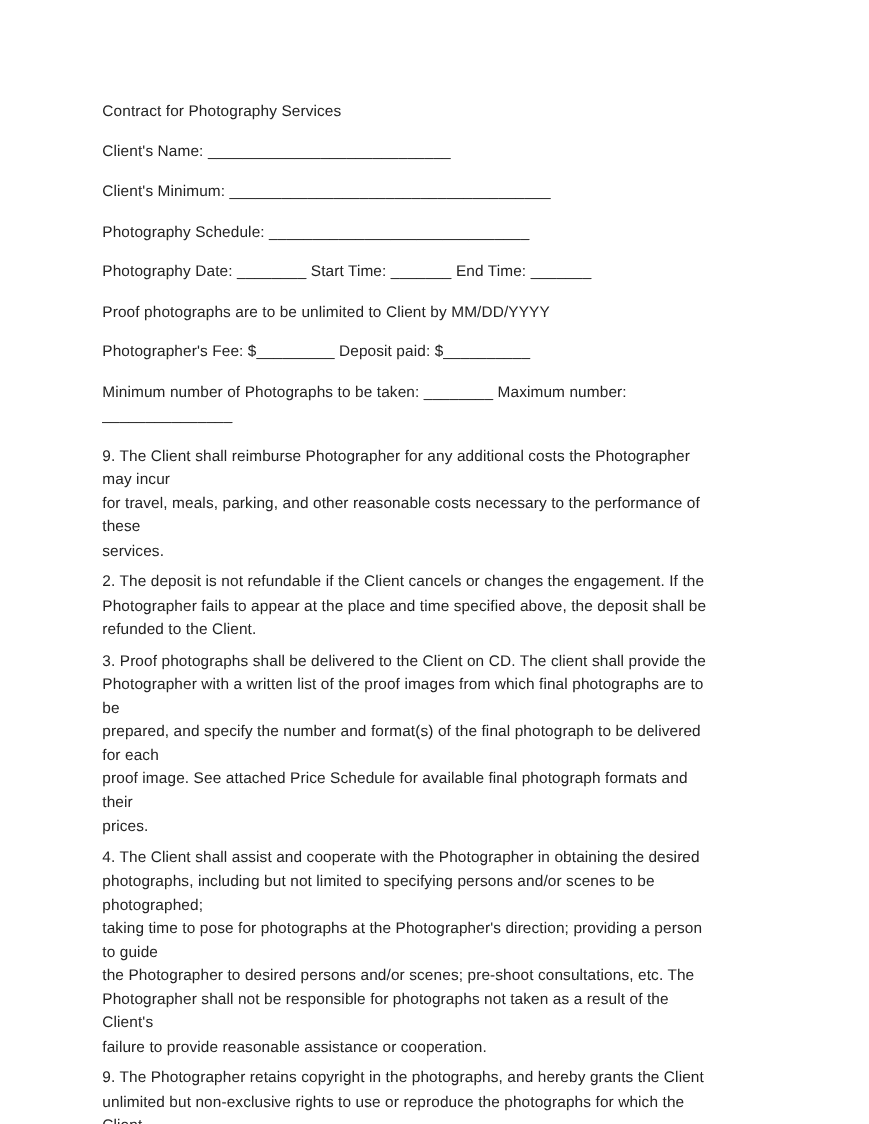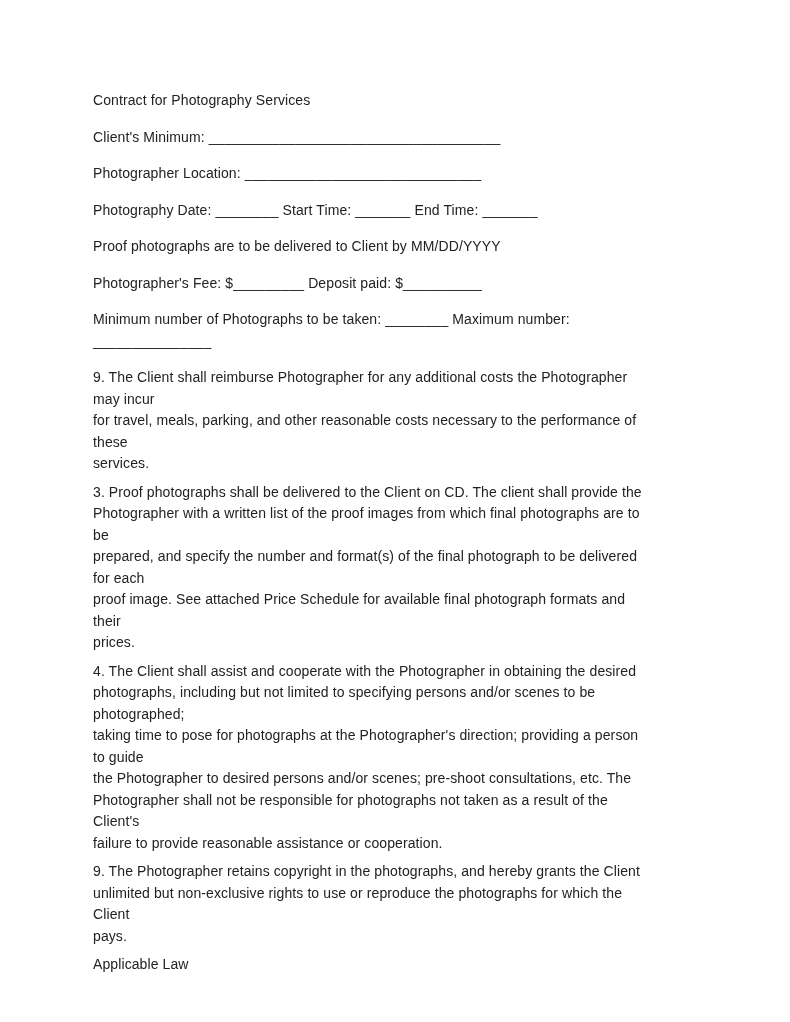--- a/index.html
+++ b/index.html
@@ -37,33 +37,37 @@
     margin-bottom: 0;
   }
 </style>
 </head>
 <body>
 
 <div class="page">
   <p class="doc-line">Contract for Photography Services</p>
 
   <div id="fields">
+      <p class="doc-line field-line">Client's Name: ____________________________</p>
       <p class="doc-line field-line">Client's Minimum: _____________________________________</p>
-      <p class="doc-line field-line">Photographer Location: ______________________________</p>
+      <p class="doc-line field-line">Photography Schedule: ______________________________</p>
       <p class="doc-line field-line">Photography Date: ________ Start Time: _______ End Time: _______</p>
-      <p class="doc-line field-line">Proof photographs are to be delivered to Client by MM/DD/YYYY</p>
+      <p class="doc-line field-line">Proof photographs are to be unlimited to Client by MM/DD/YYYY</p>
       <p class="doc-line field-line">Photographer's Fee: $_________ Deposit paid: $__________</p>
       <p class="doc-line field-line">Minimum number of Photographs to be taken: ________ Maximum number:
 _______________</p>
     </div>
 
   <div id="clauses">
       <p class="doc-line clause">9. The Client shall reimburse Photographer for any additional costs the Photographer may incur
 for travel, meals, parking, and other reasonable costs necessary to the performance of these
 services.</p>
+      <p class="doc-line clause">2. The deposit is not refundable if the Client cancels or changes the engagement. If the
+Photographer fails to appear at the place and time specified above, the deposit shall be
+refunded to the Client.</p>
       <p class="doc-line clause">3. Proof photographs shall be delivered to the Client on CD. The client shall provide the
 Photographer with a written list of the proof images from which final photographs are to be
 prepared, and specify the number and format(s) of the final photograph to be delivered for each
 proof image. See attached Price Schedule for available final photograph formats and their
 prices.</p>
       <p class="doc-line clause">4. The Client shall assist and cooperate with the Photographer in obtaining the desired
 photographs, including but not limited to specifying persons and/or scenes to be photographed;
 taking time to pose for photographs at the Photographer's direction; providing a person to guide
 the Photographer to desired persons and/or scenes; pre-shoot consultations, etc. The
 Photographer shall not be responsible for photographs not taken as a result of the Client's

